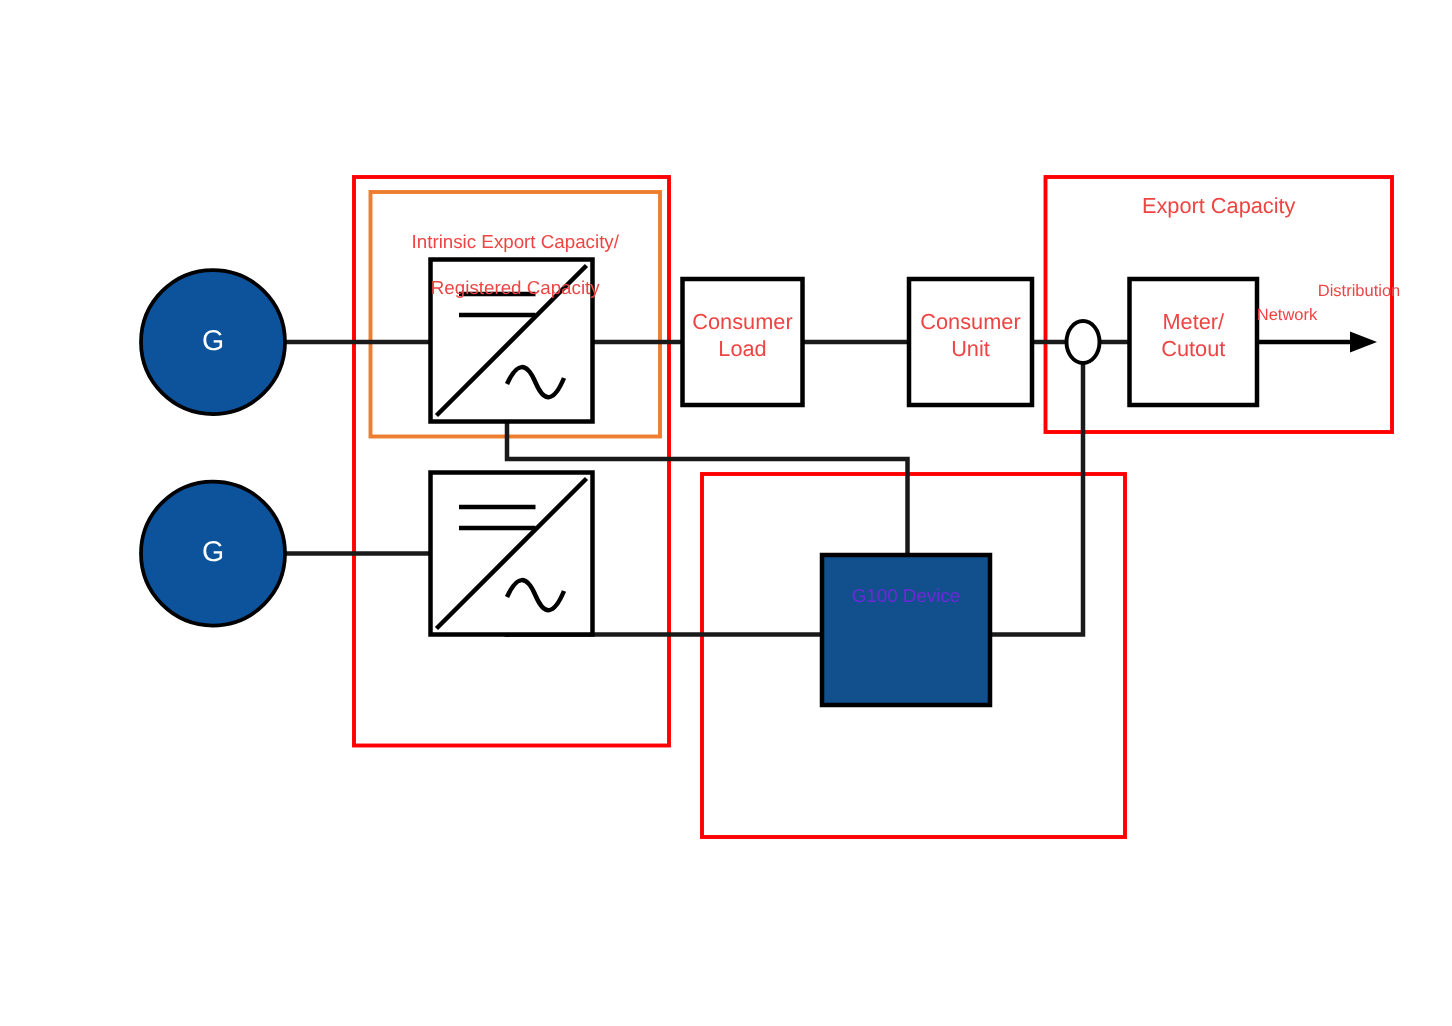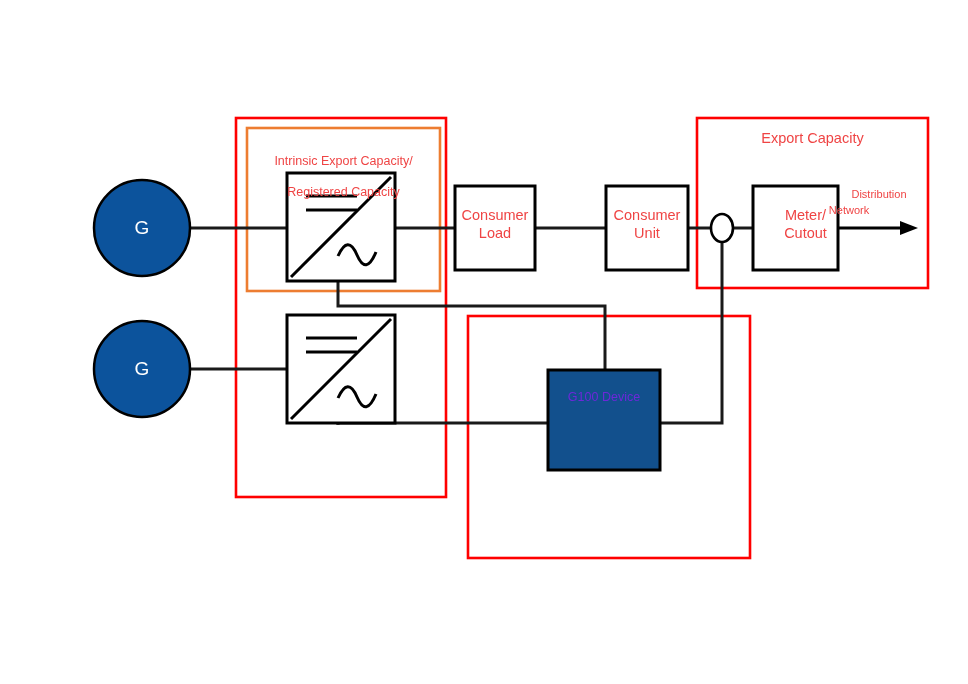--- a/index.html
+++ b/index.html
@@ -2,21 +2,21 @@
 <html><head>
 <meta charset="utf-8">
 <style>
   html,body{margin:0;padding:0;background:#ffffff;}
   body{width:968px;height:684px;font-family:"Liberation Sans",sans-serif;color:#000;}
   #stage{position:relative;width:968px;height:684px;overflow:hidden;background:#fff;}
   svg.diagram{position:absolute;left:0;top:0;width:968px;height:684px;}
   .lbl{position:absolute;text-align:center;line-height:1.25;color:#ef4444;white-space:pre-line;}
   .lbl-box{font-size:14.5px;}
   .lbl-small{font-size:12.5px;}
-  .lbl-tiny{font-size:11px;}
+  .lbl-tiny{font-size:11px;padding-left:27px;}
   .lbl-white{color:#6d28d9;font-size:12.5px;}
   .gtext{font-size:19px;color:#ffffff;}
 </style>
 </head>
 <body>
 
 <div id="stage">
 
   <svg class="diagram" viewBox="0 0 968 684">
 
@@ -91,24 +91,24 @@
 
   <div class="lbl lbl-box" style="left:697px;top:129px;width:231px;">Export Capacity</div>
 
 
   <div class="lbl lbl-box" style="left:455px;top:206px;width:80px;">Consumer
 Load</div>
 
   <div class="lbl lbl-box" style="left:606px;top:206px;width:82px;">Consumer
 Unit</div>
 
-  <div class="lbl lbl-box" style="left:753px;top:206px;width:85px;margin-left:10px;">Meter/
+  <div class="lbl lbl-box" style="left:753px;top:206px;width:85px;">Meter/
 Cutout</div>
 
   <div class="lbl lbl-white" style="left:548px;top:390px;width:112px;">G100 Device</div>
 
   <div class="lbl lbl-tiny" style="left:838px;top:188px;width:82px;">Distribution</div>
-  <div class="lbl lbl-tiny" style="left:790px;top:204px;width:82px;margin-left:18px;">Network</div>
+  <div class="lbl lbl-tiny" style="left:790px;top:204px;width:82px;">Network</div>
 
   <div class="lbl gtext" style="left:117px;top:216px;width:50px;">G</div>
   <div class="lbl gtext" style="left:117px;top:357px;width:50px;">G</div>
 
 </div>
 
 </body></html>

